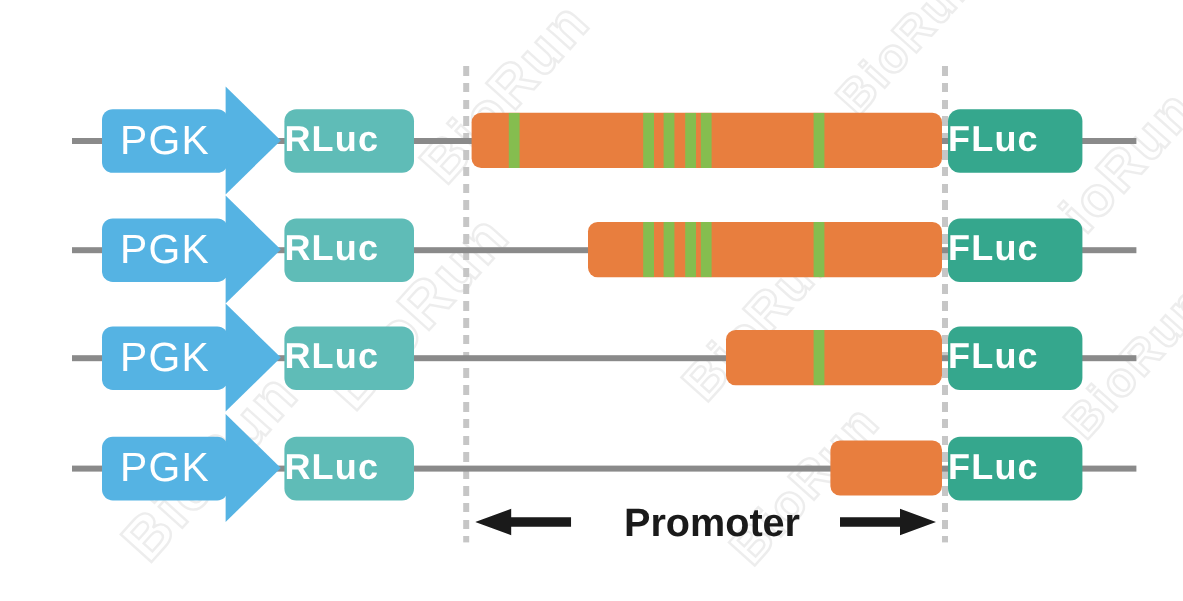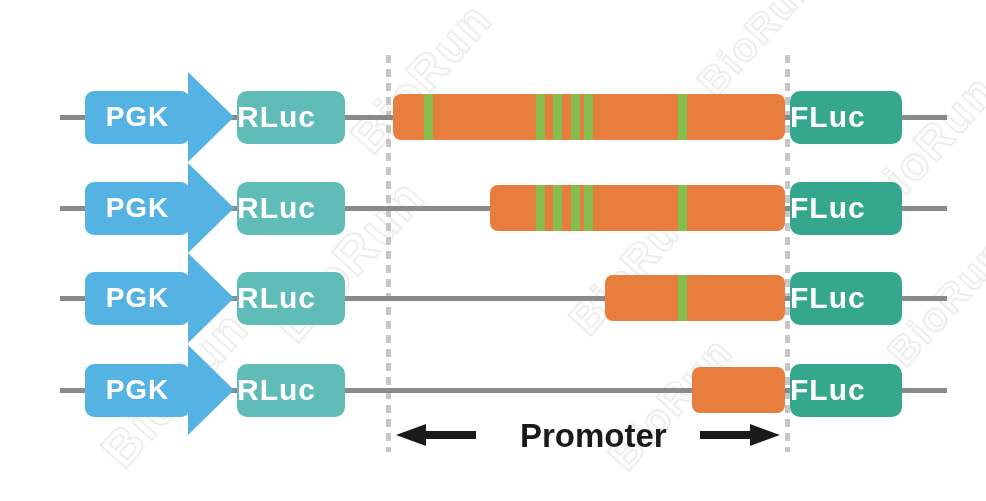--- a/index.html
+++ b/index.html
@@ -11,21 +11,21 @@
   }
   .dash-line{
     position:absolute;top:55px;height:397px;width:5px;
     background:repeating-linear-gradient(to bottom,var(--dash) 0 8px,transparent 8px 14px);
   }
   .row-line{position:absolute;height:5px;background:var(--line);}
   .pgk-rect{
     position:absolute;background:var(--pgk);border-radius:9px;
     display:flex;align-items:center;justify-content:center;
   }
-  .pgk-rect span{color:var(--text);font-weight:bold;font-size:28px;letter-spacing:1px;}
+  .pgk-rect span{color:var(--text);font-weight:normal;font-size:34px;letter-spacing:1px;}
   .arrow-tri{
     position:absolute;width:0;height:0;
     border-top:45px solid transparent;border-bottom:45px solid transparent;
     border-left:46px solid var(--pgk);
   }
   .gene-box{
     position:absolute;border-radius:10px;display:flex;align-items:center;justify-content:flex-start;
   }
   .gene-box span{color:var(--text);font-weight:bold;font-size:30px;letter-spacing:1px;}
   .gene-box.rluc{background:var(--rluc);}

